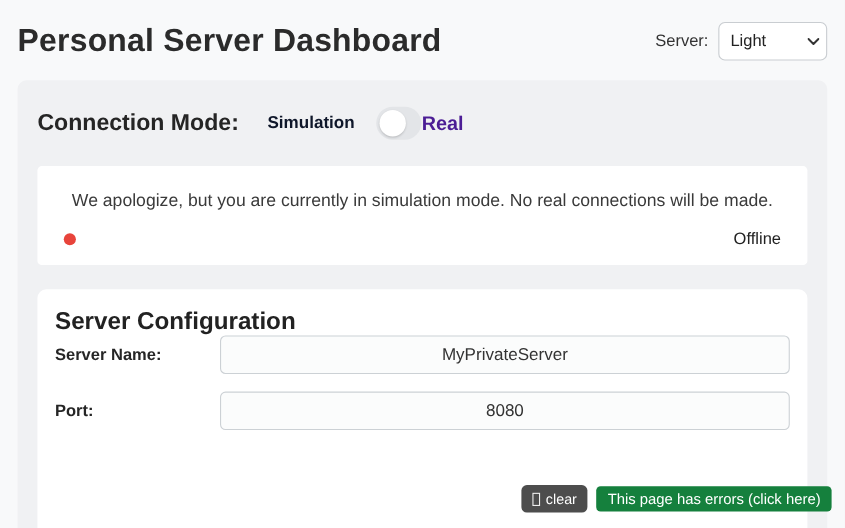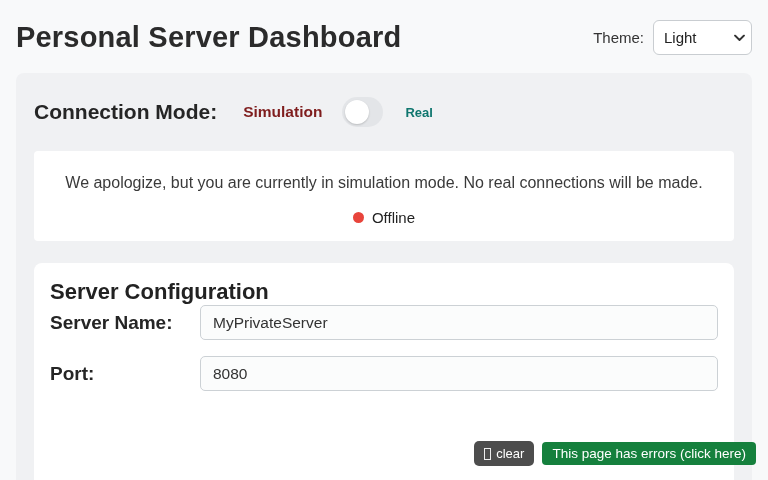--- a/index.html
+++ b/index.html
@@ -38,63 +38,64 @@
     margin: 0 16px;
     background: #f0f1f3;
     border-radius: 8px;
     padding: 18px;
     height: 520px; 
   }
 
   
   .conn-row { display: flex; align-items: center; margin: 6px 0 24px 0; }
   .conn-label { font-size: 21px; font-weight: bold; color: #252525; }
-  .mode-sim { margin-left: 26px; font-size: 15.5px; font-weight: bold; color: #7f1d1d; }
-  .mode-real { margin-left: 22px; font-size: 13px; font-weight: bold; color: #0f766e; }
+  .mode-sim { margin-left: 26px; font-size: 15.5px; font-weight: bold; color: #0f172a; }
+  .mode-real { font-size: 18px; font-weight: bold; color: #4c1d95; }
   .toggle {
     margin-left: 20px;
     width: 41px; height: 30px;
     background: #e3e5e8; border-radius: 15px;
     position: relative; cursor: pointer; border: none; display: inline-block;
   }
   .toggle-knob {
     position: absolute; left: 3px; top: 3px;
     width: 24px; height: 24px; border-radius: 50%;
     background: #ffffff; box-shadow: 0 1px 2px rgba(0,0,0,0.18);
   }
 
   
   .notice-box {
     background: #ffffff; border-radius: 4px;
     padding: 23px 24px 15px 24px;
   }
   .notice-text { font-size: 16px; color: #3a3a3a; text-align: center; }
   .status-row {
-    display: flex; justify-content: center; align-items: center;
+    display: flex; justify-content: space-between; align-items: center;
     gap: 8px; margin-top: 17px;
   }
   .status-dot { width: 11px; height: 11px; border-radius: 50%; background: #e8443b; }
   .status-text { font-size: 15px; color: #222; }
 
   
   .config-card {
     background: #ffffff; border-radius: 8px;
     margin-top: 22px;
     padding: 16px;
     height: 320px; 
   }
   .config-title { font-size: 22px; font-weight: bold; color: #222; }
   .form-row { display: flex; align-items: center; margin-bottom: 16px; }
-  .form-label { width: 150px; font-size: 19px; font-weight: bold; color: #252525; flex: none; }
+  .form-label { width: 150px; font-size: 15px; font-weight: bold; color: #252525; flex: none; }
   .form-input {
     flex: 1; height: 35px;
     border: 1px solid #ccd1d5; border-radius: 5px;
     background: #fbfcfc; color: #333;
     font-size: 15.5px; font-family: inherit;
     padding: 0 12px;
+    text-align: center;
   }
 
   
   .overlay { position: absolute; right: 12px; bottom: 14px; display: flex; align-items: center; gap: 8px; }
   .clear-btn {
     background: #4d4d4d; color: #fff;
     border: none; border-radius: 5px;
     font-family: inherit; font-size: 13px;
     padding: 5px 10px; cursor: pointer;
     display: flex; align-items: center; gap: 5px;
@@ -106,21 +107,21 @@
     padding: 4px 10px; cursor: pointer;
     white-space: nowrap;
   }
 </style>
 </head>
 <body>
 
 <div class="header">
   <h1 class="page-title">Personal Server Dashboard</h1>
   <div class="theme-ctl">
-    <span class="theme-label">Theme:</span>
+    <span class="theme-label">Server:</span>
     <span class="select-wrap">
       <select class="theme-select">
         <option>Light</option>
       </select>
       <span class="select-chevron">
         <svg width="11" height="7" viewBox="0 0 11 7">
             <polyline points="1,1 5.5,5.5 10,1" fill="none" stroke="#333" stroke-width="1.8" stroke-linecap="round" stroke-linejoin="round"></polyline>
           </svg>
       </span>
     </span>

